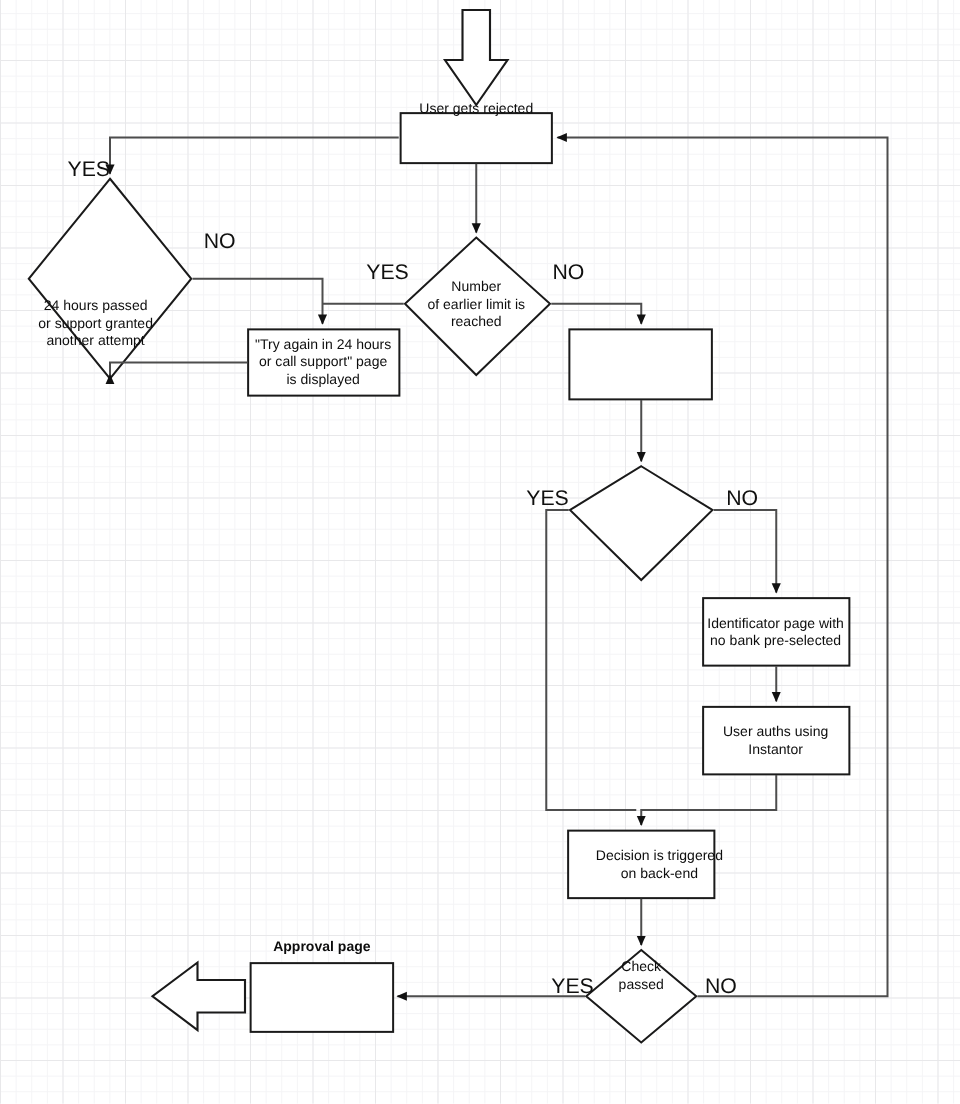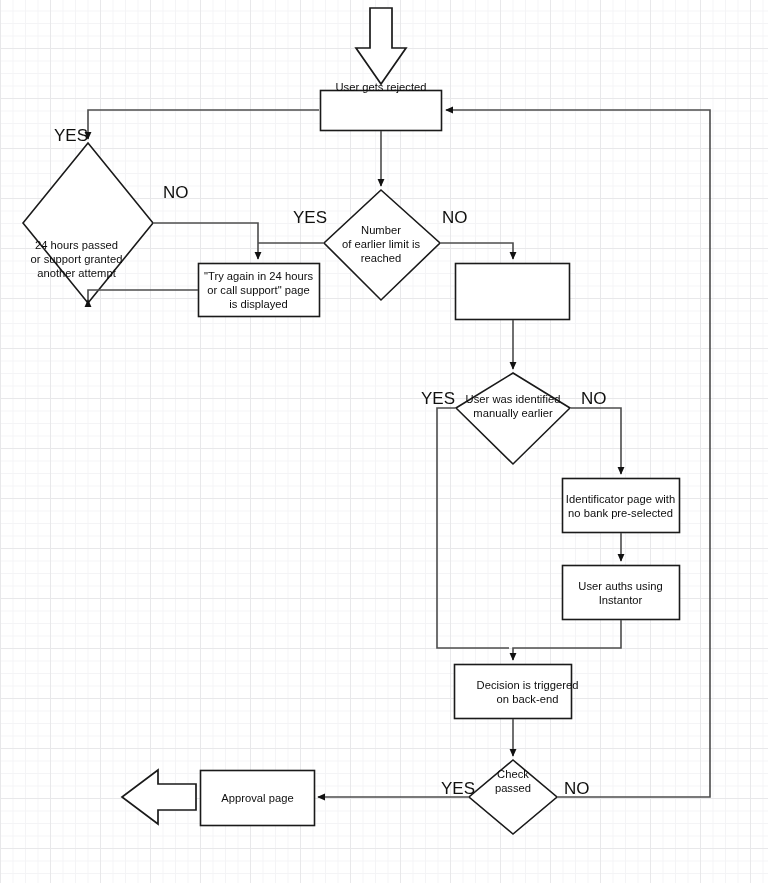--- a/index.html
+++ b/index.html
@@ -134,36 +134,34 @@
 
   <div class="nodelabel" style="left:197px; top:263px; width:123px; height:54px;">"Try again in 24 hours
 or call support" page
 is displayed</div>
 
   <div class="nodelabel" style="left:313px; top:218px; width:136px; height:51px;">Number
 of earlier limit is
 reached</div>
 
 
-  <div class="nodelabel" style="left:450px; top:390px; width:126px; height:31px;">User was identified
-manually earlier</div>
 
   <div class="nodelabel" style="left:561px; top:479px; width:119px; height:53px;">Identificator page with
 no bank pre-selected</div>
 
   <div class="nodelabel" style="left:562px; top:566px; width:117px; height:53px;">User auths using
 Instantor</div>
 
   <div class="nodelabel" style="left:454px; top:665px; width:117px; height:53px;margin-left:15px;">Decision is triggered
 on back-end</div>
 
   <div class="nodelabel" style="left:477px; top:764px; width:72px; height:34px;">Check
 passed</div>
 
-  <div class="nodelabel" style="left:200px; top:771px; width:115px; height:54px;">Approval page</div>
+  <div class="nodelabel" style="left:200px; top:731px; width:115px; height:54px;font-weight:bold;">Approval page</div>
 
   <div class="edgelabel" style="left:54px; top:129px;">YES</div>
 
   <div class="edgelabel" style="left:163px; top:186px;">NO</div>
 
   <div class="edgelabel" style="left:293px; top:211px;">YES</div>
 
   <div class="edgelabel" style="left:442px; top:211px;">NO</div>
 
   <div class="edgelabel" style="left:421px; top:392px;">YES</div>

